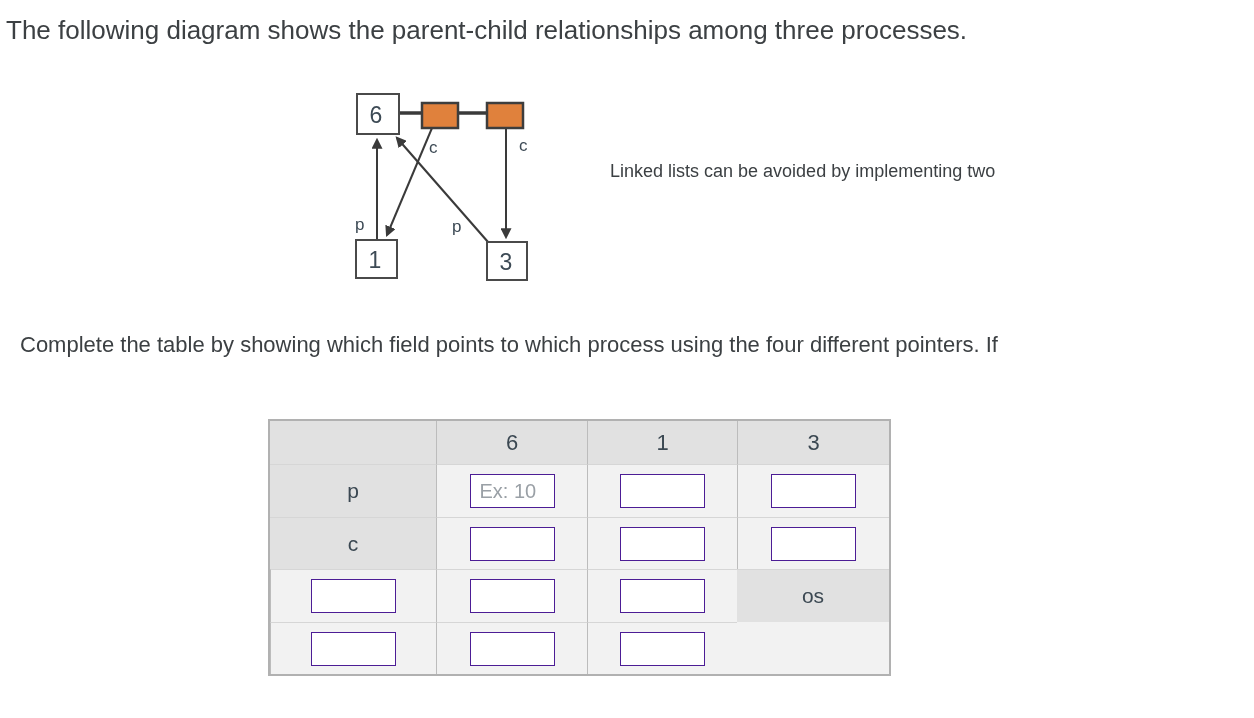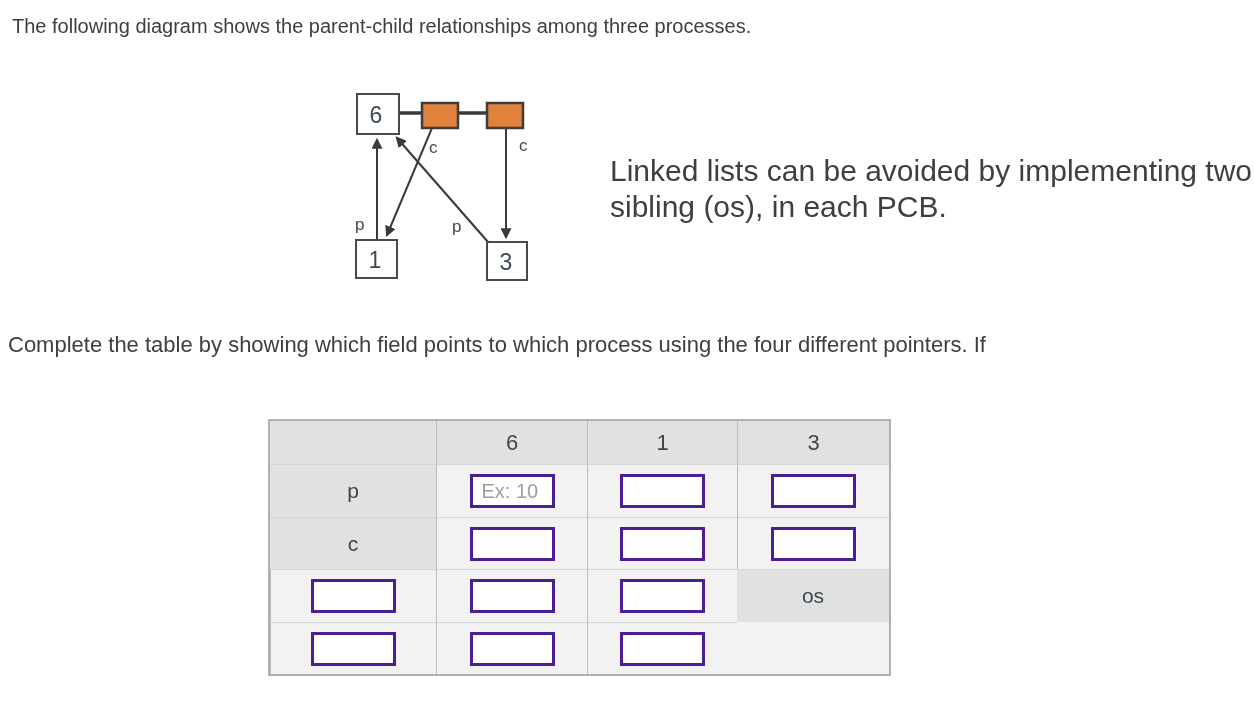--- a/index.html
+++ b/index.html
@@ -1,43 +1,43 @@
 <!DOCTYPE html>
 <html><head>
 <meta charset="utf-8">
 <style>
   * { margin:0; padding:0; box-sizing:border-box; }
   html,body { background:#ffffff; }
   body {
     width:1254px; height:718px; position:relative; overflow:hidden;
     font-family:"Liberation Sans", sans-serif; color:#3c4043;
   }
-  .intro      { position:absolute; left:12px;  top:15px;  font-size:20px; white-space:nowrap; }
+  .intro      { position:absolute; left:6px;  top:15px;  font-size:26px; white-space:nowrap; }
   .diagram    { position:absolute; left:340px; top:85px; width:260px; height:215px; }
-  .side-note  { position:absolute; left:610px; top:153px; font-size:30px; line-height:36px; }
-  .instruction{ position:absolute; left:8px;  top:327px; font-size:22px; line-height:36px; white-space:nowrap; }
+  .side-note  { position:absolute; left:610px; top:153px; font-size:18px; line-height:36px; }
+  .instruction{ position:absolute; left:20px;  top:327px; font-size:22px; line-height:36px; white-space:nowrap; }
 
   .qtable {
     position:absolute; left:268px; top:419px;
     display:grid;
     grid-template-columns:166px 151px 150px 152px;
     grid-template-rows:43px 53px 52px 53px 52px;
     border:2px solid #b1b1b1;
     background:#f2f2f2;
   }
   .cell   { display:flex; align-items:center; justify-content:center; }
   .hd     { background:#e1e1e1; color:#3b4852; }
   .hcell  { font-size:22px; }
   .rlabel { font-size:21px; }
   .dcell  { background:#f2f2f2; }
   .bl     { border-left:1px solid #bcbcbc; }
   .bt     { border-top:1px solid #d6d6d6; }
   .ans {
     width:85px; height:34px; background:#ffffff;
-    border:3px solid #4c1d95; border-radius:0;
+    border:1px solid #4c1d95; border-radius:0;
     font:20px "Liberation Sans", sans-serif; color:#3c4043;
     padding:0 9px; outline:none;
   }
   .ans::placeholder { color:#9aa0a6; opacity:1; }
   svg text { font-family:"Liberation Sans", sans-serif; }
 </style>
 </head>
 <body>
 
 <div class="intro">The following diagram shows the parent-child relationships among three processes.</div>
@@ -68,21 +68,20 @@
   <text x="166" y="185" font-size="23" fill="#3d4a55" text-anchor="middle">3</text>
 
   <text x="89" y="68" font-size="17" fill="#3d4a55">c</text>
   <text x="179" y="66" font-size="17" fill="#3d4a55">c</text>
   <text x="15" y="145" font-size="17" fill="#3d4a55">p</text>
   <text x="112" y="147" font-size="17" fill="#3d4a55">p</text>
 </svg>
 
 <div class="side-note">
   <div>Linked lists can be avoided by implementing two</div>
-  <div>sibling (os), in each PCB.</div>
 </div>
 
 <div class="instruction">
   <div>Complete the table by showing which field points to which process using the four different pointers. If</div>
 </div>
 
 <div class="qtable">
 
   <div class="cell hd"></div>
   <div class="cell hd hcell bl">6</div>

